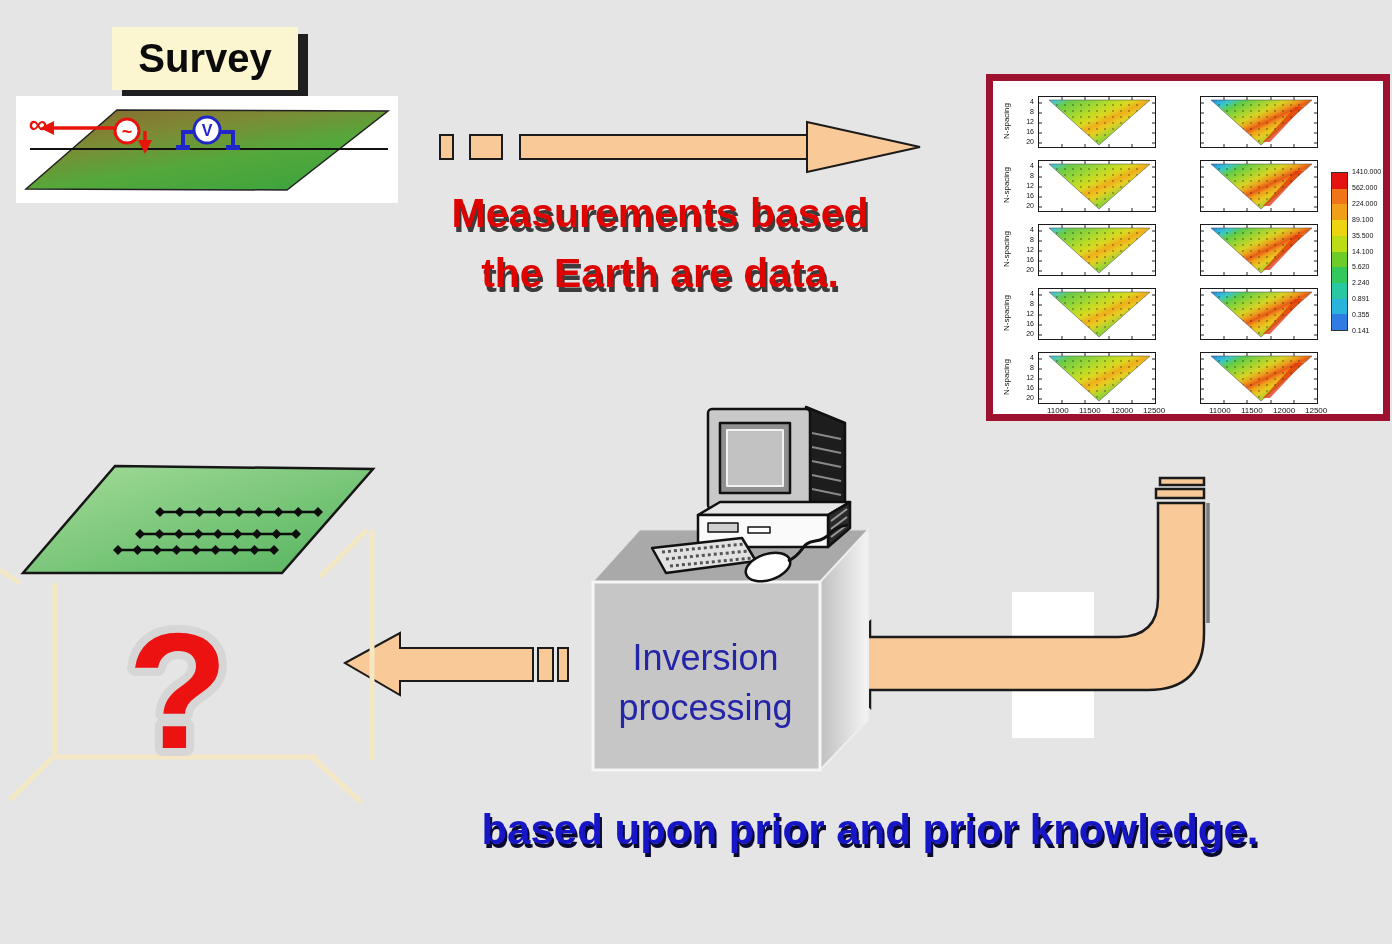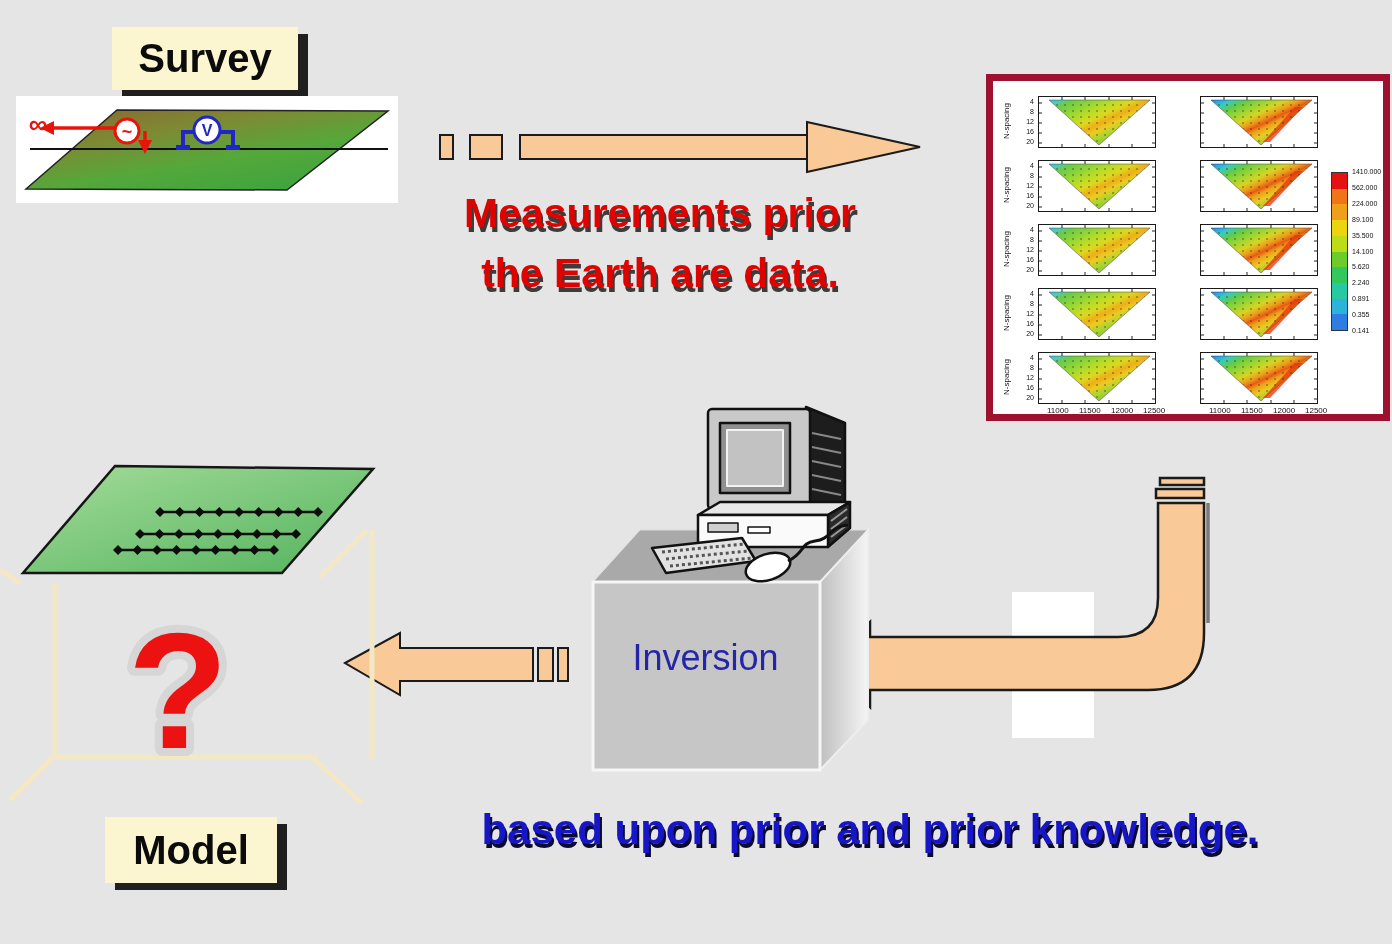--- a/index.html
+++ b/index.html
@@ -107,21 +107,21 @@
   <svg class="abs" style="left:435px;top:115px;" width="510" height="62" viewBox="0 0 510 62">
     <g fill="#F9CA97" stroke="#1b1b1b" stroke-width="2">
       <rect x="5" y="20" width="13" height="24"></rect>
       <rect x="35" y="20" width="32" height="24"></rect>
       <rect x="85" y="20" width="287" height="24"></rect>
       <polygon points="372,7 485,32 372,57"></polygon>
     </g>
   </svg>
 
   <div class="caption caption-red" style="left:430px;top:183px;width:460px;">
-    <div>Measurements prior</div>
+    <div>Measurements based</div>
     <div>the Earth are data.</div>
   </div>
 
 
   <div id="data-panel">
     <div id="data-panel-plots">
         <div class="plot-box" style="left: 45px; top: 15px;"><svg width="116" height="50" viewBox="0 0 116 50">
             <polygon points="10,3 111,3 60,48" fill="url(#gradL)" stroke="#444" stroke-width="0.5"></polygon>
             <polygon points="10,3 111,3 60,48" fill="url(#dotpat)"></polygon>
             <line x1="23" y1="0" x2="23" y2="3" stroke="#222" stroke-width="1"></line>
@@ -455,20 +455,21 @@
       <line x1="110" y1="171" x2="192" y2="163" stroke="#555" stroke-width="3" stroke-dasharray="3,3"></line>
     </g>
     <g>
       <ellipse cx="208" cy="172" rx="23" ry="13" fill="#ffffff" stroke="#111" stroke-width="2.5" transform="rotate(-18 208 172)"></ellipse>
       <path d="M 228 166 C 245 158 240 148 255 146 C 272 144 268 132 288 130" fill="none" stroke="#111" stroke-width="3"></path>
     </g>
   </svg>
 
   <div class="processor-text" style="left:593px;top:633px;width:225px;">
     <div>Inversion</div>
+    <div>processing</div>
   </div>
 
   <svg class="abs" style="left:335px;top:625px;" width="245" height="80" viewBox="0 0 245 80">
     <g fill="#F9CA97" stroke="#1b1b1b" stroke-width="2">
       <path d="M 10 38 L 65 8 L 65 23 L 198 23 L 198 56 L 65 56 L 65 70 Z"></path>
       <rect x="203" y="23" width="15" height="33"></rect>
       <rect x="223" y="23" width="10" height="33"></rect>
     </g>
   </svg>
 
@@ -519,21 +520,18 @@
         <polygon points="225,85 230,90 225,95 220,90"></polygon>
         <polygon points="244.5,85 249.5,90 244.5,95 239.5,90"></polygon>
         <polygon points="264,85 269,90 264,95 259,90"></polygon>
       </g>
   </svg>
 
   <svg class="abs" style="left:118px;top:590px;" width="125" height="175" viewBox="0 0 125 175">
     <text x="60" y="158" text-anchor="middle" font-size="165" font-weight="bold" fill="#EC1212" stroke="#D6D6D6" stroke-width="16" paint-order="stroke" stroke-linejoin="round">?</text>
   </svg>
 
-  <div class="label-box" style="left:105px;top:817px;width:172px;height:66px;">
-    <span>Model</span>
-  </div>
 
   <div class="caption caption-blue" style="left:420px;top:801px;width:900px;">
     <div>based upon prior and prior knowledge.</div>
   </div>
 
 </div>
 
 </body></html>

